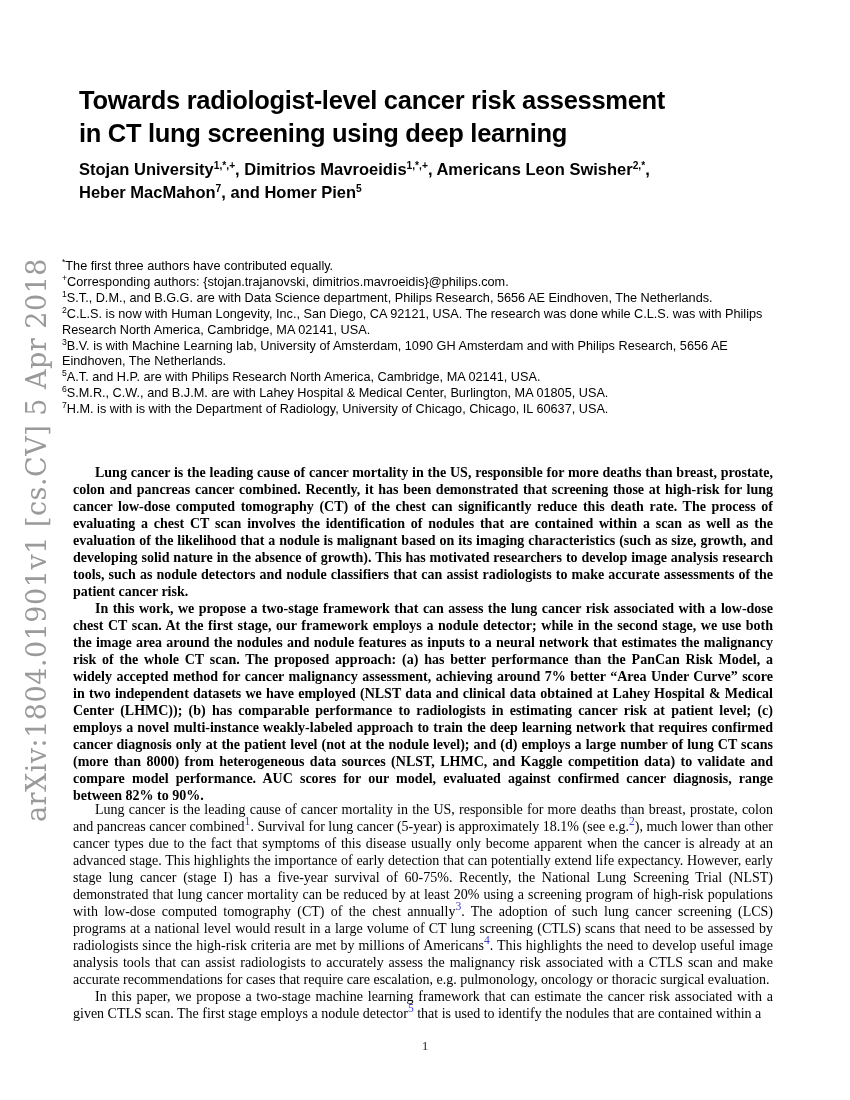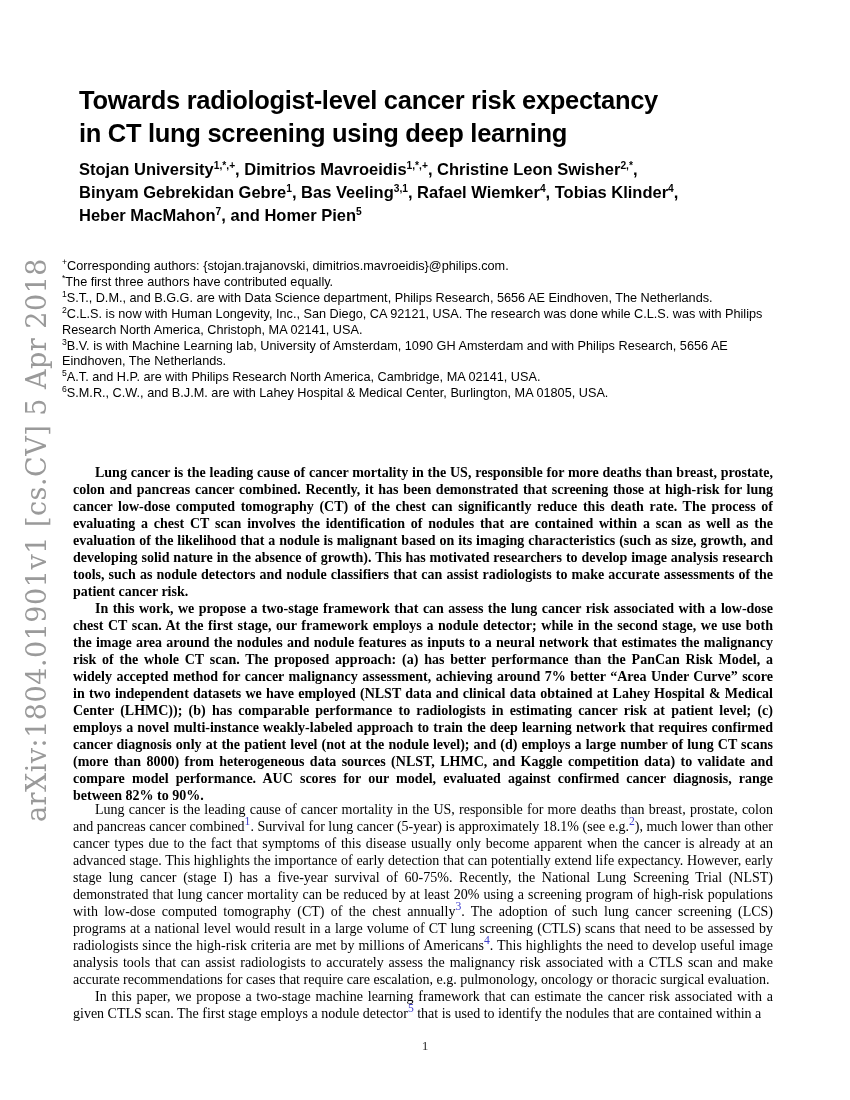--- a/index.html
+++ b/index.html
@@ -82,38 +82,38 @@
   }
 </style>
 </head>
 <body>
 
 <div class="page">
 
   <div class="arxiv-stamp">arXiv:1804.01901v1  [cs.CV]  5 Apr 2018</div>
 
   <div class="title-block">
-    <div class="title-line">Towards radiologist-level cancer risk expectancy</div>
+    <div class="title-line">Towards radiologist-level cancer risk assessment</div>
     <div class="title-line">in CT lung screening using deep learning</div>
   </div>
 
   <div class="authors-block">
-    <div class="author-line"><span>Stojan University</span><sup>1,*,+</sup><span>, Dimitrios Mavroeidis</span><sup>1,*,+</sup><span>, Christine Leon Swisher</span><sup>2,*</sup><span>,</span></div>
-    <div class="author-line"><span>Binyam Gebrekidan Gebre</span><sup>1</sup><span>, Bas Veeling</span><sup>3,1</sup><span>, Rafael Wiemker</span><sup>4</sup><span>, Tobias Klinder</span><sup>4</sup><span>,</span></div>
+    <div class="author-line"><span>Stojan University</span><sup>1,*,+</sup><span>, Dimitrios Mavroeidis</span><sup>1,*,+</sup><span>, Americans Leon Swisher</span><sup>2,*</sup><span>,</span></div>
     <div class="author-line"><span>Heber MacMahon</span><sup>7</sup><span>, and Homer Pien</span><sup>5</sup></div>
   </div>
 
   <div class="footnotes-block">
+    <div class="footnote"><sup>*</sup><span>The first three authors have contributed equally.</span></div>
     <div class="footnote"><sup>+</sup><span>Corresponding authors: {stojan.trajanovski, dimitrios.mavroeidis}@philips.com.</span></div>
-    <div class="footnote"><sup>*</sup><span>The first three authors have contributed equally.</span></div>
     <div class="footnote"><sup>1</sup><span>S.T., D.M., and B.G.G. are with Data Science department, Philips Research, 5656 AE Eindhoven, The Netherlands.</span></div>
-    <div class="footnote"><sup>2</sup><span>C.L.S. is now with Human Longevity, Inc., San Diego, CA 92121, USA. The research was done while C.L.S. was with Philips Research North America, Christoph, MA 02141, USA.</span></div>
+    <div class="footnote"><sup>2</sup><span>C.L.S. is now with Human Longevity, Inc., San Diego, CA 92121, USA. The research was done while C.L.S. was with Philips Research North America, Cambridge, MA 02141, USA.</span></div>
     <div class="footnote"><sup>3</sup><span>B.V. is with Machine Learning lab, University of Amsterdam, 1090 GH Amsterdam and with Philips Research, 5656 AE Eindhoven, The Netherlands.</span></div>
     <div class="footnote"><sup>5</sup><span>A.T. and H.P. are with Philips Research North America, Cambridge, MA 02141, USA.</span></div>
     <div class="footnote"><sup>6</sup><span>S.M.R., C.W., and B.J.M. are with Lahey Hospital &amp; Medical Center, Burlington, MA 01805, USA.</span></div>
+    <div class="footnote"><sup>7</sup><span>H.M. is with is with the Department of Radiology, University of Chicago, Chicago, IL 60637, USA.</span></div>
   </div>
 
   <div class="abstract-block">
     <p class="abstract-para"><span>Lung cancer is the leading cause of cancer mortality in the US, responsible for more deaths than breast, prostate, colon and pancreas cancer combined.  Recently, it has been demonstrated that screening those at high-risk for lung cancer low-dose computed tomography (CT) of the chest can significantly reduce this death rate.  The process of evaluating a chest CT scan involves the identification of nodules that are contained within a scan as well as the evaluation of the likelihood that a nodule is malignant based on its imaging characteristics (such as size, growth, and developing solid nature in the absence of growth).  This has motivated researchers to develop image analysis research tools, such as nodule detectors and nodule classifiers that can assist radiologists to make accurate assessments of the patient cancer risk.</span></p>
     <p class="abstract-para"><span>In this work, we propose a two-stage framework that can assess the lung cancer risk associated with a low-dose chest CT scan. At the first stage, our framework employs a nodule detector; while in the second stage, we use both the image area around the nodules and nodule features as inputs to a neural network that estimates the malignancy risk of the whole CT scan. The proposed approach: (a) has better performance than the PanCan Risk Model, a widely accepted method for cancer malignancy assessment, achieving around 7% better “Area Under Curve” score in two independent datasets we have employed (NLST data and clinical data obtained at Lahey Hospital &amp; Medical Center (LHMC)); (b) has comparable performance to radiologists in estimating cancer risk at patient level; (c) employs a novel multi-instance weakly-labeled approach to train the deep learning network that requires confirmed cancer diagnosis only at the patient level (not at the nodule level); and (d) employs a large number of lung CT scans (more than 8000) from heterogeneous data sources (NLST, LHMC, and Kaggle competition data) to validate and compare model performance. AUC scores for our model, evaluated against confirmed cancer diagnosis, range between 82% to 90%.</span></p>
   </div>
 
   <div class="body-block">
     <p class="body-para"><span>Lung cancer is the leading cause of cancer mortality in the US, responsible for more deaths than breast, prostate, colon and pancreas cancer combined</span><sup class="cite">1</sup><span>. Survival for lung cancer (5-year) is approximately 18.1% (see e.g.</span><sup class="cite">2</sup><span>), much lower than other cancer types due to the fact that symptoms of this disease usually only become apparent when the cancer is already at an advanced stage. This highlights the importance of early detection that can potentially extend life expectancy. However, early stage lung cancer (stage I) has a five-year survival of 60-75%. Recently, the National Lung Screening Trial (NLST) demonstrated that lung cancer mortality can be reduced by at least 20% using a screening program of high-risk populations with low-dose computed tomography (CT) of the chest annually</span><sup class="cite">3</sup><span>. The adoption of such lung cancer screening (LCS) programs at a national level would result in a large volume of CT lung screening (CTLS) scans that need to be assessed by radiologists since the high-risk criteria are met by millions of Americans</span><sup class="cite">4</sup><span>. This highlights the need to develop useful image analysis tools that can assist radiologists to accurately assess the malignancy risk associated with a CTLS scan and make accurate recommendations for cases that require care escalation, e.g. pulmonology, oncology or thoracic surgical evaluation.</span></p>
     <p class="body-para"><span>In this paper, we propose a two-stage machine learning framework that can estimate the cancer risk associated with a given CTLS scan. The first stage employs a nodule detector</span><sup class="cite">5</sup><span> that is used to identify the nodules that are contained within a</span></p>

